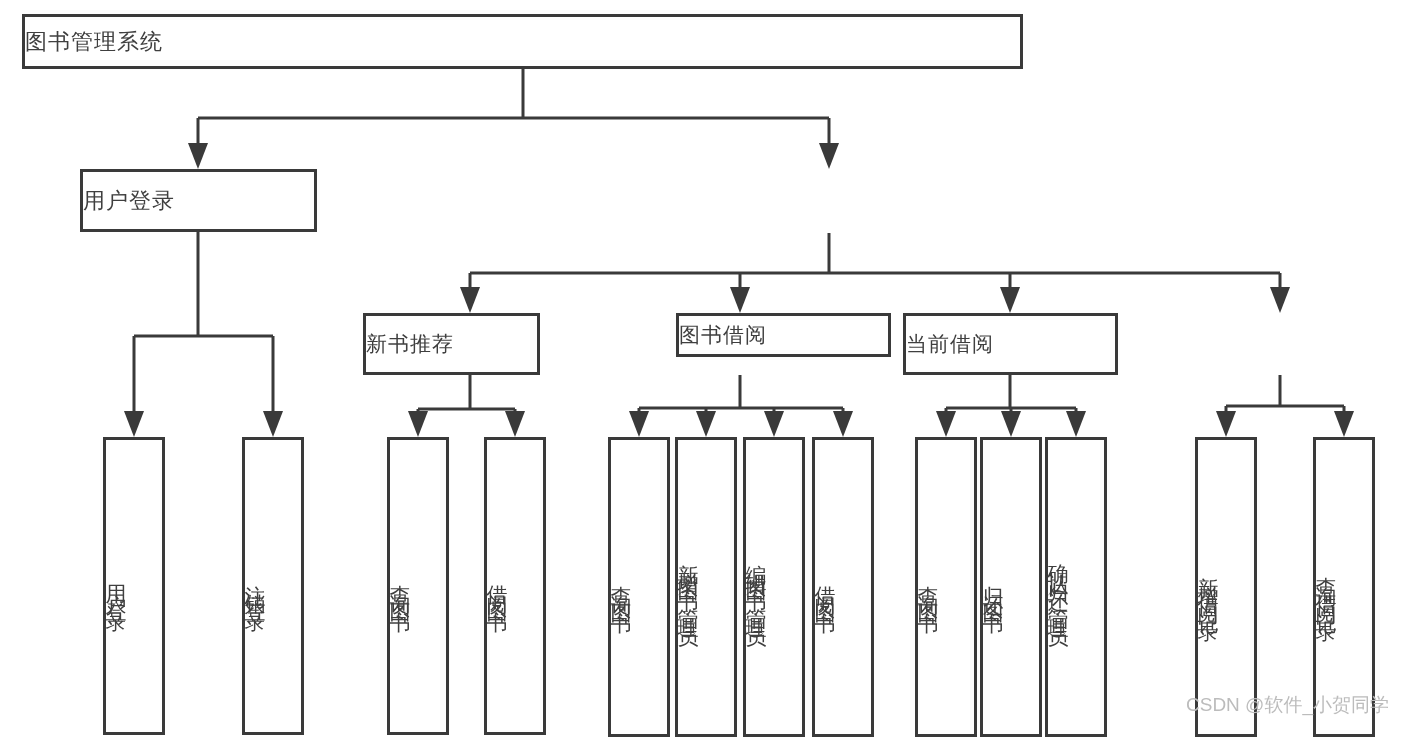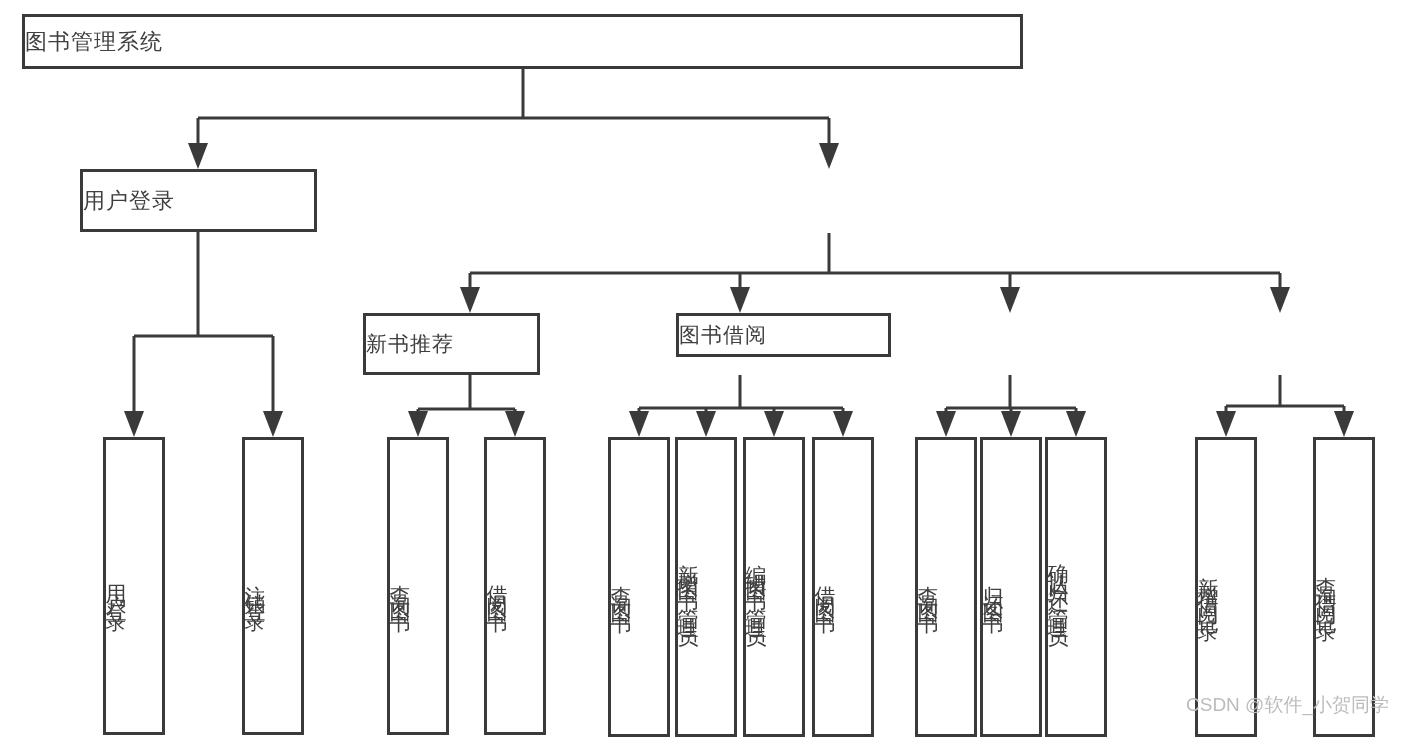--- a/index.html
+++ b/index.html
@@ -75,20 +75,23 @@
   <div class="node" style="left:80px;top:169px;width:237px;height:63px;">
     <span class="hlabel">用户登录</span>
   </div>
 
   <div class="node lvl3" style="left:363px;top:313px;width:177px;height:62px;">
     <span class="hlabel">新书推荐</span>
   </div>
   <div class="node lvl3" style="left:633px;top:313px;width:215px;height:44px;margin-left:43px;">
     <span class="hlabel">图书借阅</span>
   </div>
+  <div class="node lvl3" style="left:903px;top:313px;width:215px;height:62px;">
+    <span class="hlabel">当前借阅</span>
+  </div>
 
   <div class="node" style="left:103px;top:437px;width:62px;height:298px;">
     <span class="vlabel">用户登录</span>
   </div>
   <div class="node" style="left:242px;top:437px;width:62px;height:298px;">
     <span class="vlabel">注销登录</span>
   </div>
 
   <div class="node" style="left:387px;top:437px;width:62px;height:298px;">
     <span class="vlabel">查询图书</span>

